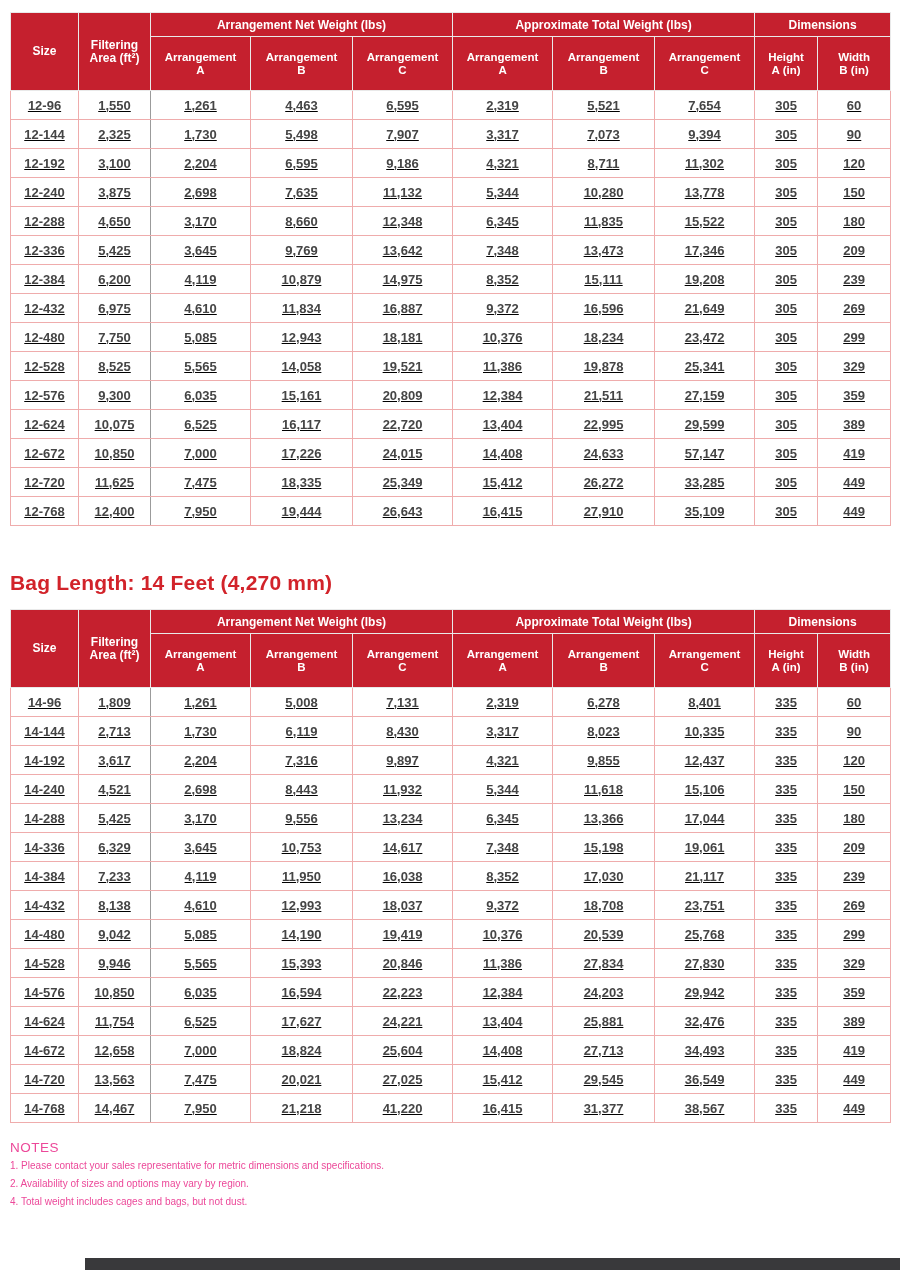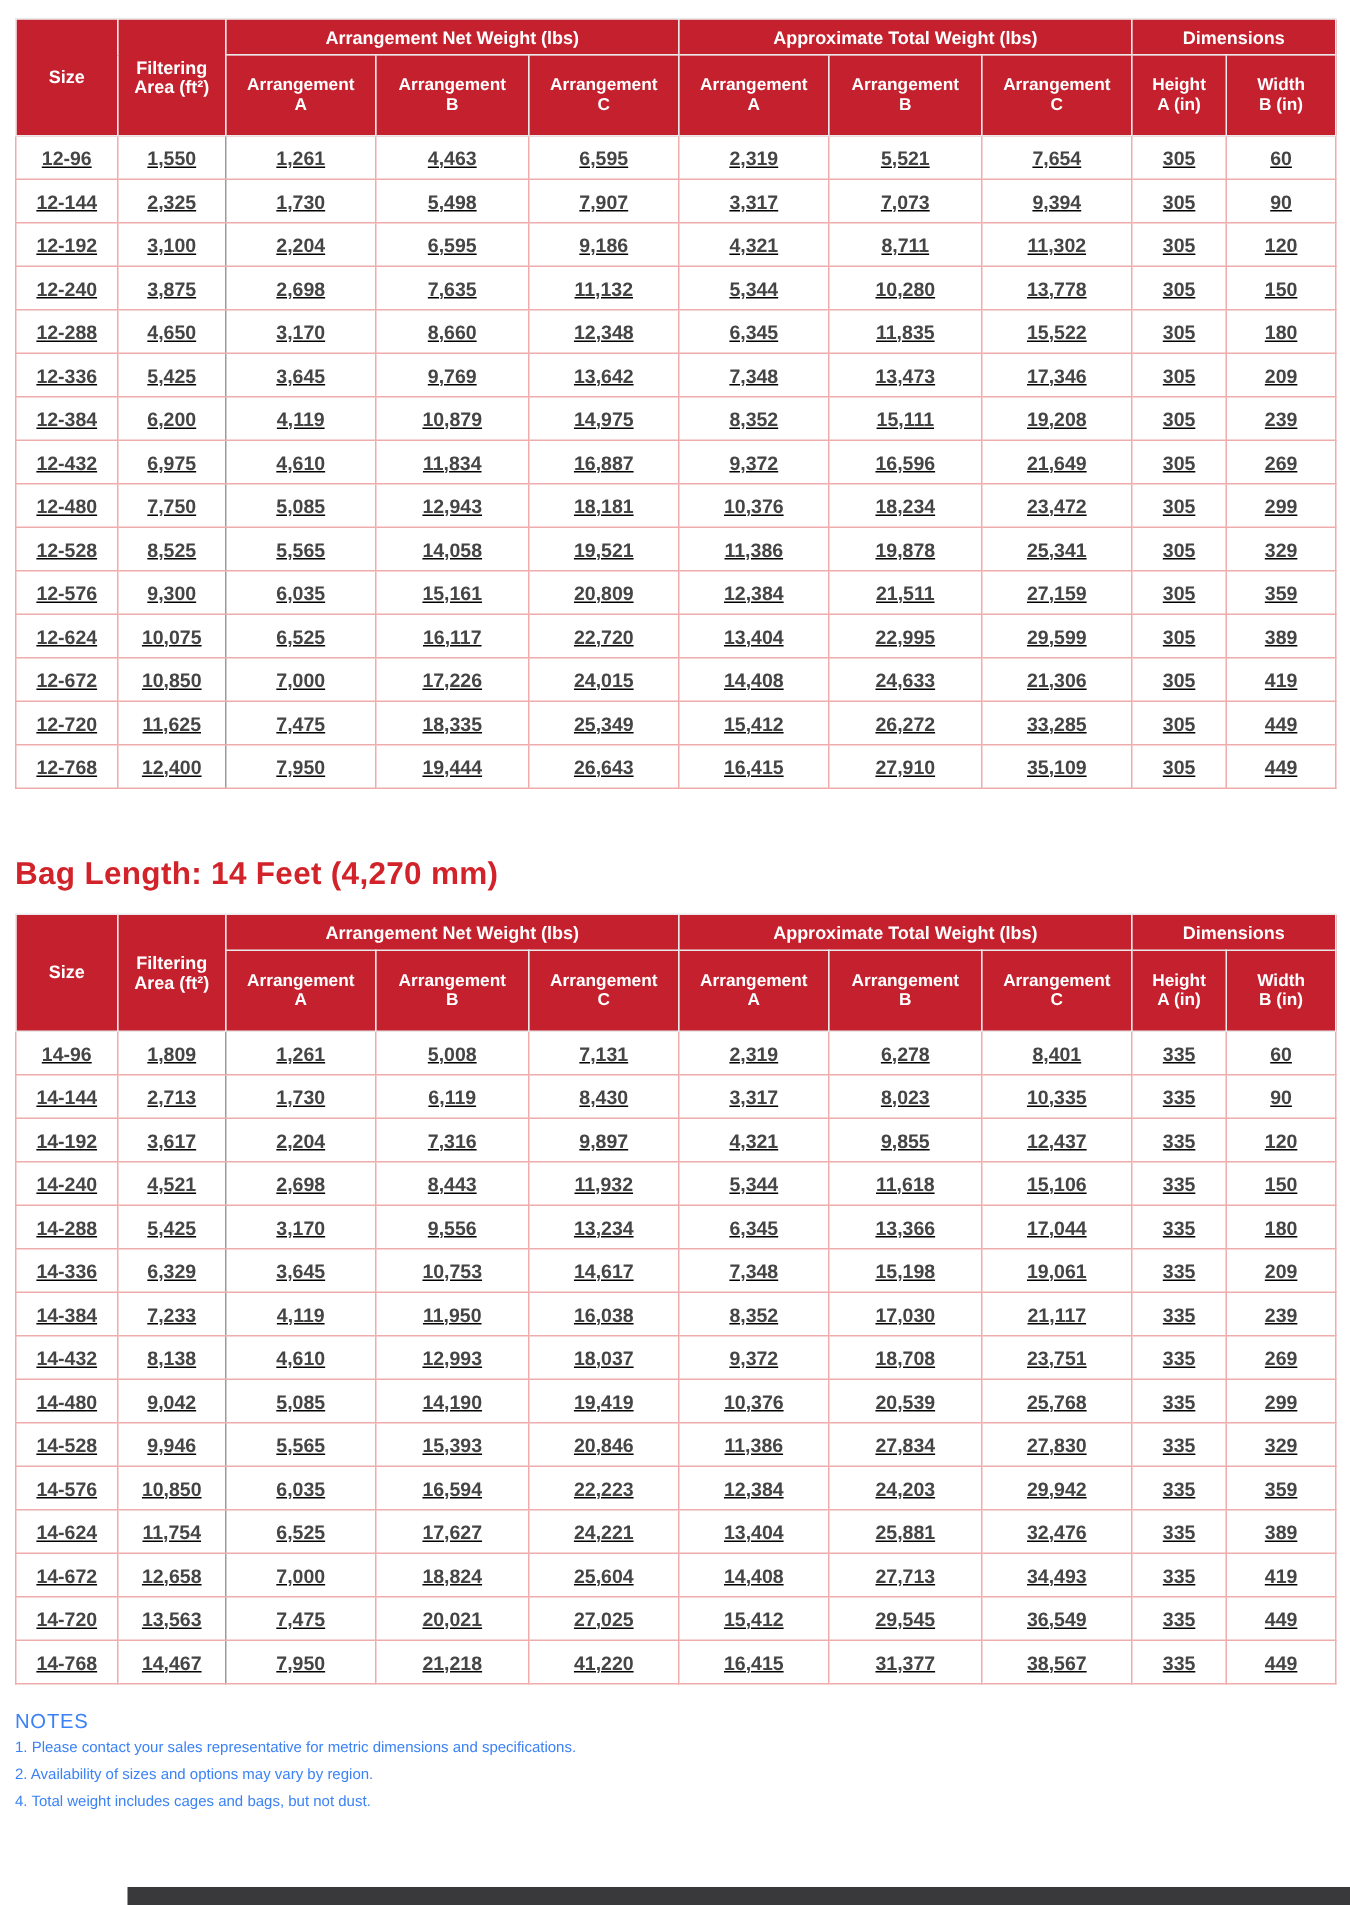--- a/index.html
+++ b/index.html
@@ -23,21 +23,21 @@
   tbody tr { height:29px;text-decoration:underline; }
   tbody td { border:1px solid #efacac; text-align:center; vertical-align:middle;
              font-size:13px; font-weight:bold; color:#454545; background:#ffffff;
              padding:0 2px; }
   tbody td:nth-child(2) { border-right-color:#9b9b9b;margin-top:36px; }
   tbody td:nth-child(3) { border-left-color:#9b9b9b; }
 
   h2.section { color:#d2232a; font-size:21px; line-height:24px; font-weight:bold;
                margin:45px 0 14px 0; letter-spacing:0.2px; }
 
-  .notes { margin-top:16px; color:#3b82f6; }
+  .notes { margin-top:16px; color:#ec4899; }
   .notes .notes-title { font-size:13.5px; line-height:18px; letter-spacing:0.5px; }
   .notes .note-line   { font-size:10px; line-height:18px; }
 
   .footer-bar { position:absolute; left:85px; right:0; bottom:0; height:12px;
                 background:#39393b; }
 </style>
 </head>
 <body>
 
 <div class="page">
@@ -229,21 +229,21 @@
           <td>389</td>
         </tr>
         <tr>
           <td>12-672</td>
           <td>10,850</td>
           <td>7,000</td>
           <td>17,226</td>
           <td>24,015</td>
           <td>14,408</td>
           <td>24,633</td>
-          <td>21,306</td>
+          <td>57,147</td>
           <td>305</td>
           <td>419</td>
         </tr>
         <tr>
           <td>12-720</td>
           <td>11,625</td>
           <td>7,475</td>
           <td>18,335</td>
           <td>25,349</td>
           <td>15,412</td>

